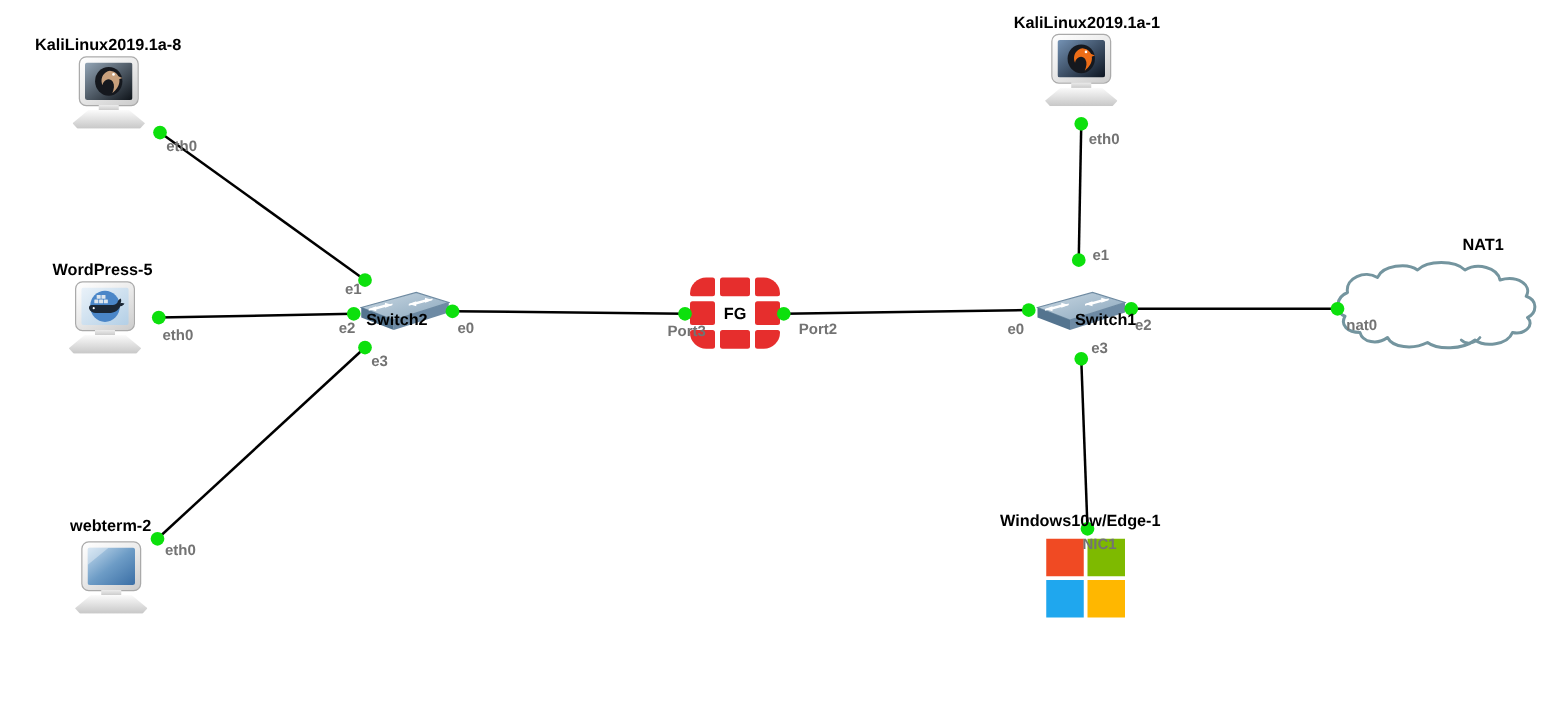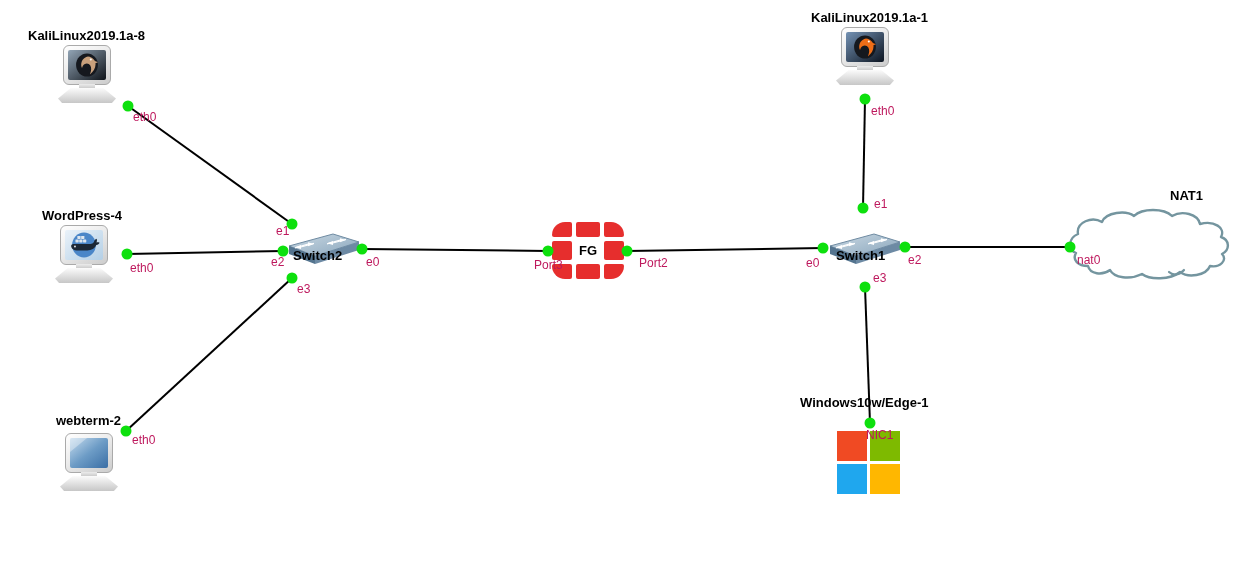--- a/index.html
+++ b/index.html
@@ -12,21 +12,21 @@
   .node { position:absolute; z-index:2; }
   .dot {
     position:absolute; z-index:4; width:11px; height:11px; border-radius:50%;
     background:#0de00d; transform:translate(-50%,-50%);
   }
   .node-label {
     position:absolute; z-index:5; font-size:13px; font-weight:bold; color:#000;
     white-space:nowrap; line-height:13px;
   }
   .port-label {
-    position:absolute; z-index:5; font-size:12px; font-weight:normal; color:#be185d;
+    position:absolute; z-index:5; font-size:12px; font-weight:bold; color:#737373;
     white-space:nowrap; line-height:12px;
   }
   
   .computer { width:58px; }
   .monitor {
     width:48px; height:40px; margin:0 auto; box-sizing:border-box;
     background:linear-gradient(150deg,#ffffff 0%,#ececec 45%,#cccccc 100%);
     border:1px solid #aaaaaa; border-radius:6px; padding:4px;
   }
   .monitor svg { display:block; width:100%; height:100%; border-radius:2px; }
@@ -91,21 +91,21 @@
         <path fill="#c8a07c" d="M27 10.5 l4.5 1.8 -4 1.4 z"></path>
         <circle cx="24" cy="9.5" r="1.1" fill="#ffffff"></circle>
       </svg>
     </div>
     <div class="neck"></div>
     <div class="base"></div>
   </div>
   <div class="dot" style="left:128px;top:106px"></div>
   <div class="port-label" style="left:133px;top:111px">eth0</div>
 
-  <div class="node-label" style="left:42px;top:209px">WordPress-4</div>
+  <div class="node-label" style="left:42px;top:209px">WordPress-5</div>
   <div class="node computer" style="left:55px;top:225px">
     <div class="monitor">
       <svg viewBox="0 0 40 30" preserveAspectRatio="none">
         <defs>
           <linearGradient id="dscr" x1="0" y1="0" x2="1" y2="1">
             <stop offset="0" stop-color="#eaf2f9"></stop>
               <stop offset="1" stop-color="#b3cfe6"></stop>
           </linearGradient>
         </defs>
         <rect width="40" height="30" fill="url(#dscr)"></rect>
@@ -206,21 +206,21 @@
       <polygon points="1,15 27,25 27,33 1,23" fill="#54748f"></polygon>
       <polygon points="27,25 71,11 71,19 27,33" fill="#6d8aa4"></polygon>
       <g fill="#ffffff">
         <polygon points="7,16.2 20,12.6 20,11.2 26,13 20,15.2 20,13.8 7,17.5"></polygon>
         <polygon points="26,13 13,16.6 13,18 7,16.2 13,14 13,15.4 26,11.7"></polygon>
         <polygon points="39,12.2 52,8.6 52,7.2 58,9 52,11.2 52,9.8 39,13.5"></polygon>
         <polygon points="58,9 45,12.6 45,14 39,12.2 45,10 45,11.4 58,7.7"></polygon>
       </g>
     </svg>
   </div>
-  <div class="node-label" style="left:836px;top:249px">Switch1</div>
+  <div class="node-label" style="left:860px;top:249px">Switch1</div>
   <div class="dot" style="left:863px;top:208px"></div>
   <div class="dot" style="left:823px;top:248px"></div>
   <div class="dot" style="left:905px;top:247px"></div>
   <div class="dot" style="left:865px;top:287px"></div>
   <div class="port-label" style="left:874px;top:198px">e1</div>
   <div class="port-label" style="left:806px;top:257px">e0</div>
   <div class="port-label" style="left:908px;top:254px">e2</div>
   <div class="port-label" style="left:873px;top:272px">e3</div>
 
   <div class="node-label" style="left:811px;top:11px">KaliLinux2019.1a-1</div>
@@ -249,21 +249,21 @@
   <div class="node-label" style="left:1170px;top:189px">NAT1</div>
   <div class="node" style="left:1066px;top:206px">
     <svg width="166" height="76" viewBox="0 0 166 76">
       <path fill="#ffffff" stroke="#74959f" stroke-width="2.4" stroke-linejoin="round" d="M10 47 C2 44 2 32 12 28 C10 16 26 10 36 16 C40 6 60 4 68 10 C76 2 98 2 106 10 C116 4 132 8 134 18 C148 14 160 22 155 31 C164 34 164 44 156 48 C162 54 154 62 144 60 C140 70 122 72 114 66 C104 74 84 74 76 68 C64 74 48 72 44 64 C36 70 24 68 22 60 C12 60 6 54 10 47 Z"></path>
       <path fill="none" stroke="#74959f" stroke-width="2.2" stroke-linecap="round" d="M118 64 c-4 5 -11 6 -15 2"></path>
     </svg>
   </div>
   <div class="dot" style="left:1070px;top:247px"></div>
   <div class="port-label" style="left:1077px;top:254px">nat0</div>
 
-  <div class="node-label" style="left:800px;top:396px">Windows10w/Edge-1</div>
+  <div class="node-label" style="left:800px;top:410px">Windows10w/Edge-1</div>
   <div class="node mslogo" style="left:837px;top:431px">
     <div style="background:#f04a23"></div>
     <div style="background:#7eba00"></div>
     <div style="background:#1fa7ee"></div>
     <div style="background:#ffb700"></div>
   </div>
   <div class="dot" style="left:870px;top:423px"></div>
   <div class="port-label" style="left:866px;top:429px">NIC1</div>
 
 </div>

